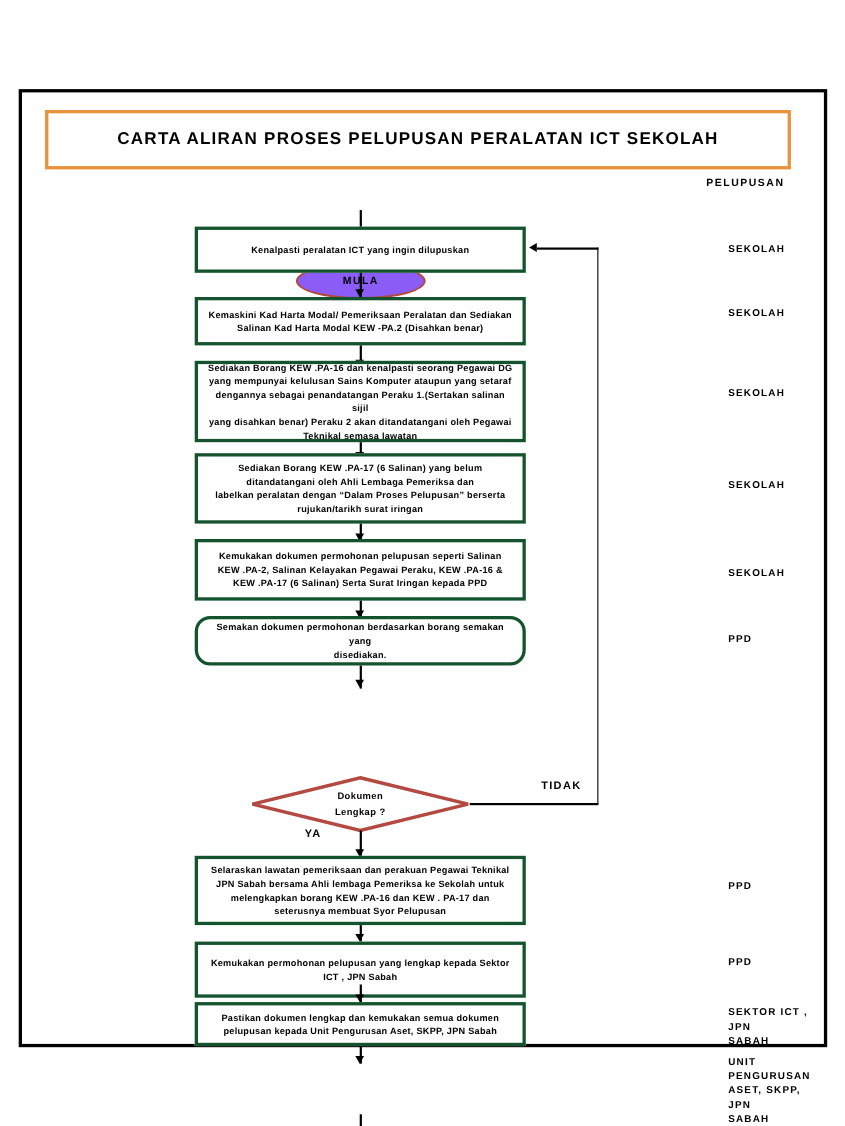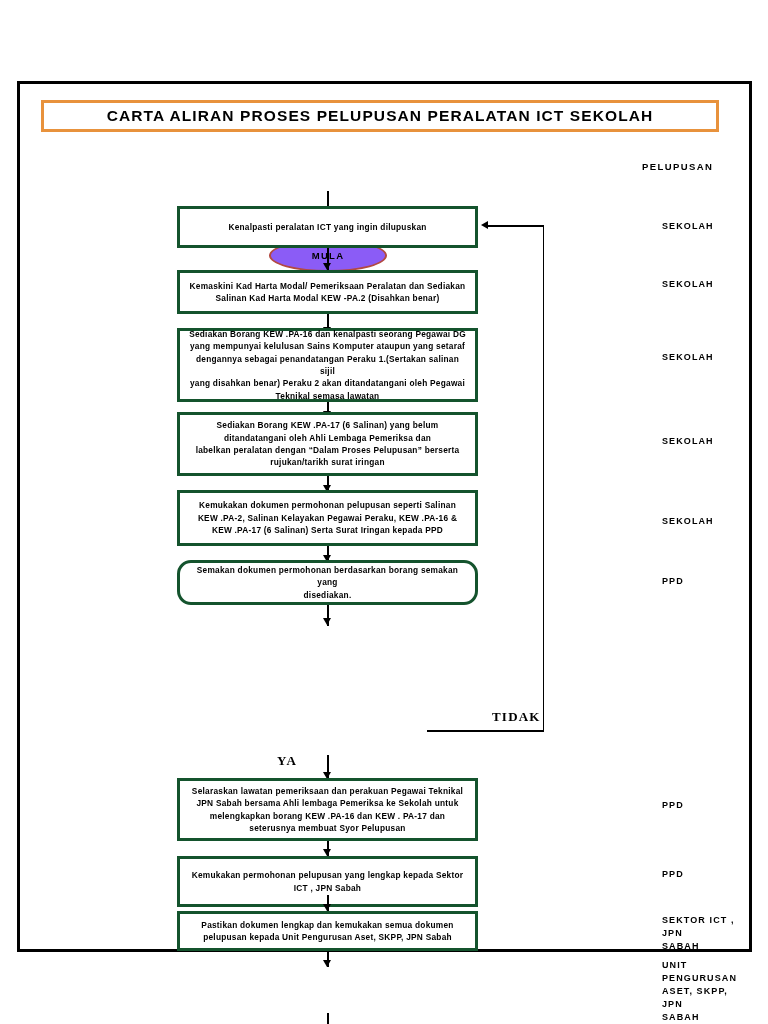--- a/index.html
+++ b/index.html
@@ -26,21 +26,21 @@
     box-sizing: border-box;
     background: #ffffff;
   }
 
   
   #title-banner {
     position: absolute;
     left: 21px;
     top: 16px;
     width: 678px;
-    height: 32px;
+    height: 54px;
     border: 3px solid #E8923C;
     box-sizing: border-box;
     display: flex;
     align-items: center;
     justify-content: center;
     background: #ffffff;
   }
   #title-banner .title-text {
     font-size: 15.5px;
     font-weight: bold;
@@ -160,26 +160,25 @@
     position: absolute;
     width: 0;
     height: 0;
     border-top: 4.5px solid transparent;
     border-bottom: 4.5px solid transparent;
     border-right: 7px solid #000000;
   }
 
   .branch-label {
     position: absolute;
-    font-size: 13px;
+    font-size: 10px;
     font-weight: bold;
     letter-spacing: 1.2px;
     color: #000000;
     white-space: nowrap;
-    font-family: Liberation Serif, serif;
   }
 </style>
 </head>
 <body>
 
 <div id="page-frame">
 
   <div id="title-banner">
     <span class="title-text">CARTA ALIRAN PROSES PELUPUSAN PERALATAN ICT SEKOLAH</span>
   </div>
@@ -245,20 +244,29 @@
 
   <div class="process-box" id="step-6" style="top:476px; height:45px;border-radius:14px;">
     <span class="box-text">Semakan dokumen permohonan berdasarkan borang semakan yang
 disediakan.</span>
   </div>
   <div class="actor-label" style="left:642px; top:491px;">PPD</div>
 
   <div class="connector-line v-line" style="left:307px; top:521px; height:21px;"></div>
   <div class="arrow-down" style="left:302.7px; top:534px;"></div>
 
+  <div id="decision-node">
+    <svg width="201" height="52" viewBox="0 0 201 52">
+      <polygon points="100.5,2 198.5,26 100.5,50 2.5,26" fill="#ffffff" stroke="#B34A42" stroke-width="3.2"></polygon>
+    </svg>
+    <div class="diamond-text">
+      <span>Dokumen</span>
+      <span>Lengkap ?</span>
+    </div>
+  </div>
 
   <div class="connector-line h-line" style="left:407px; top:646px; width:117px;"></div>
   <div class="connector-line v-line" style="left:522.5px; top:141px; height:506px;"></div>
   <div class="connector-line h-line" style="left:468px; top:141px; width:56px;"></div>
   <div class="arrow-left" style="left:461px; top:136.5px;"></div>
   <div class="branch-label" style="left:472px; top:625px;">TIDAK</div>
 
   <div class="connector-line v-line" style="left:307px; top:671px; height:24px;"></div>
   <div class="arrow-down" style="left:302.7px; top:688px;"></div>
   <div class="branch-label" style="left:257px; top:669px;">YA</div>

